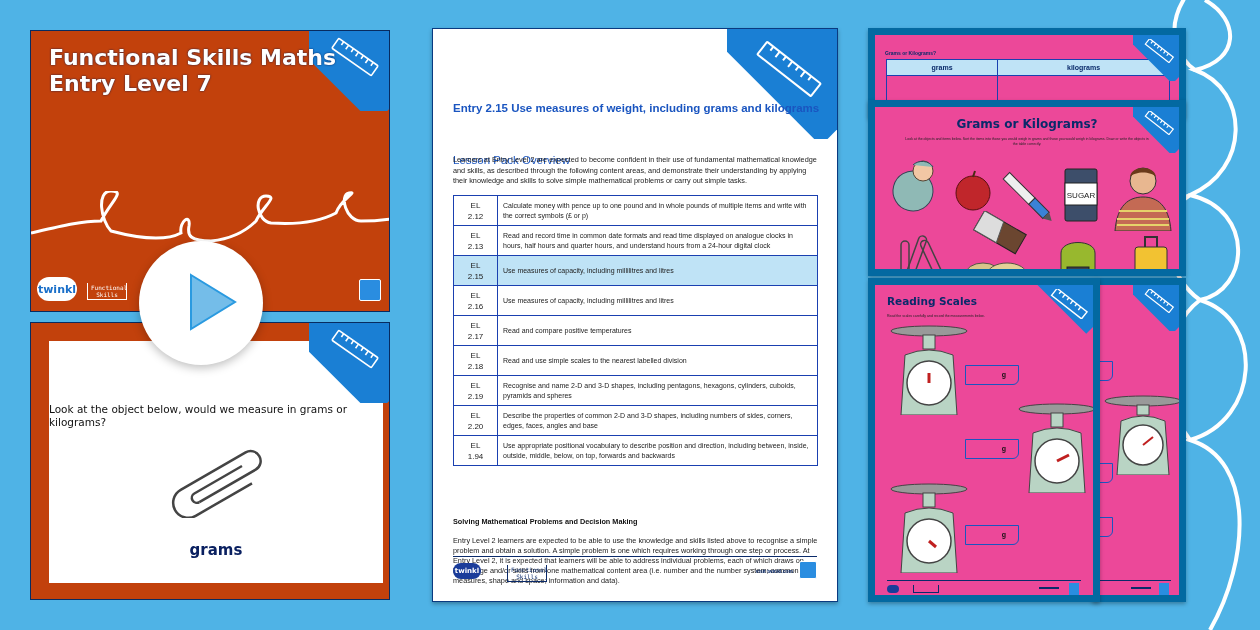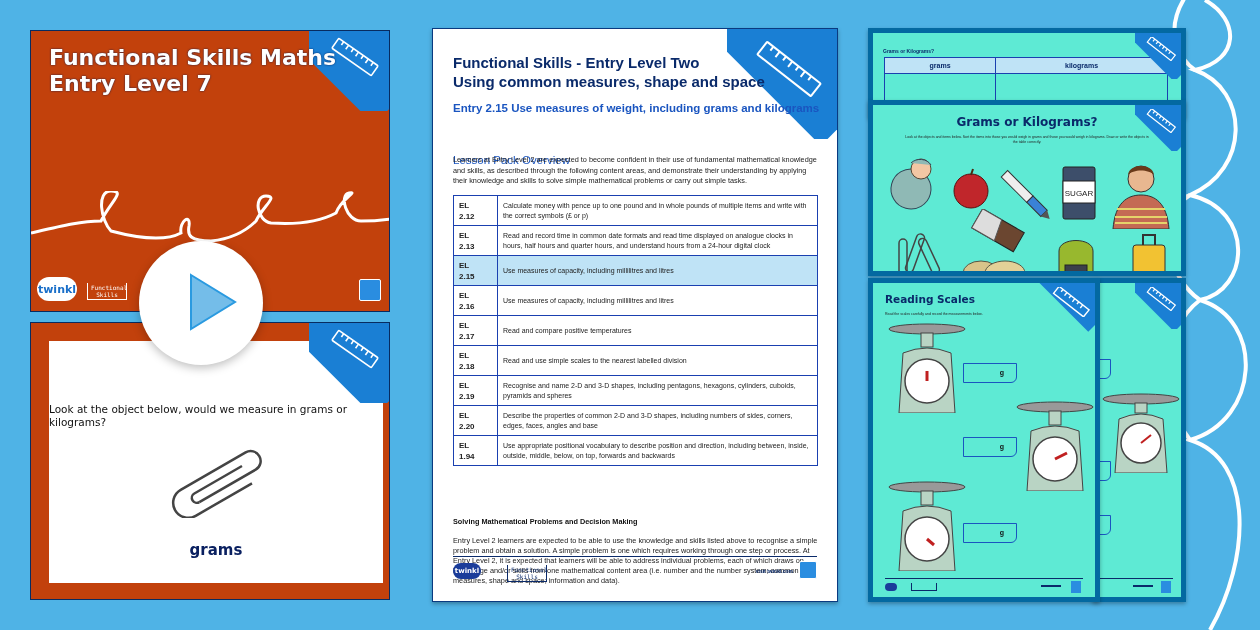--- a/index.html
+++ b/index.html
@@ -88,34 +88,34 @@
   .doc .entry { position: absolute; left: 20px; top: 73px; font-size: 11.5px; color: #1a55c0; font-weight: bold; }
   .doc .overview { position: absolute; left: 20px; top: 101px; font-size: 11.5px; color: #1a55c0; font-weight: normal; margin-top: 24px; }
   .doc .intro {
     position: absolute; left: 20px; top: 126px; width: 368px; font-size: 7.3px; line-height: 10.5px; color: #222;
   }
   .doc table {
     position: absolute; left: 20px; top: 166px; width: 365px; border-collapse: collapse;
     font-size: 7px; color: #222;
   }
   .doc td { border: 1px solid #1a40b0; padding: 2px 5px; height: 30px; vertical-align: middle; line-height: 10px; }
-  .doc td.code { width: 44px; text-align: left; font-weight: bold; font-size: 8px; line-height: 11px; }
+  .doc td.code { width: 44px; text-align: center; font-weight: normal; font-size: 8px; line-height: 11px; }
   .doc tr.hl td { background: #bfe3f6; }
   .doc .sol-h { position: absolute; left: 20px; top: 450px; font-size: 7.3px; font-weight: bold; color: #111; margin-top: 38px; }
   .doc .sol-p {
     position: absolute; left: 20px; top: 463px; width: 368px; font-size: 7.3px; line-height: 10px; color: #222; margin-top: 44px;
   }
   .doc .foot-line { position: absolute; left: 20px; right: 20px; top: 527px; border-top: 1.5px solid #0a2a6a; }
   .doc .logo-twinkl { left: 20px; top: 534px; width: 28px; height: 16px; background: #1a3c9a; color: #fff; font-size: 7px; }
   .doc .logo-fs { left: 74px; top: 536px; width: 40px; color: #0a2a6a; border-color: #0a2a6a; font-size: 6px; }
   .doc .visit { position: absolute; right: 44px; top: 539px; font-size: 5px; color: #0a2a6a; font-weight: bold; }
   .doc .badge { right: 20px; top: 532px; width: 18px; height: 18px; }
 
   
-  .ws { position: absolute; background: #5eead4; border: 5px solid #0369a1; box-shadow: 0 2px 4px rgba(0,0,0,0.3); overflow: hidden; }
+  .ws { position: absolute; background: #ec4899; border: 7px solid #0369a1; box-shadow: 0 2px 4px rgba(0,0,0,0.3); overflow: hidden; }
   .ws .corner { width: 46px; height: 46px; }
   .ws .corner::before { top: -23px; right: -23px; width: 92px; height: 46px; }
   .ws .corner svg { top: 4px; right: 2px; }
   .ws1 { left: 868px; top: 28px; width: 318px; height: 90px; }
   .ws1 .label { position: absolute; left: 10px; top: 15px; font-size: 5px; font-weight: bold; color: #0a2a6a; }
   .ws1 table { position: absolute; left: 11px; top: 24px; width: 284px; border-collapse: collapse; font-size: 7px; }
   .ws1 th { background: #bfe3f6; border: 1px solid #1a40b0; height: 16px; color: #0a2a6a; }
   .ws1 td { border: 1px solid #1a40b0; height: 40px; }
 
   .ws2 { left: 868px; top: 100px; width: 318px; height: 176px; }
@@ -201,24 +201,20 @@
 
 <div class="doc">
   <div class="corner">
     <svg width="80" height="60" viewBox="0 0 80 60">
       <g transform="rotate(38 40 30)" fill="none" stroke="#fff" stroke-width="2">
         <rect x="6" y="22" width="68" height="16" rx="1"></rect>
         <path d="M14 22v5M22 22v7M30 22v5M38 22v7M46 22v5M54 22v7M62 22v5"></path>
       </g>
     </svg>
   </div>
-  <h2>
-    <span>Functional Skills - Entry Level Two</span>
-    <span>Using common measures, shape and space</span>
-  </h2>
   <div class="entry">Entry 2.15 Use measures of weight, including grams and kilograms</div>
   <div class="overview">Lesson Pack Overview</div>
   <div class="intro">Learners at Entry Level 2 are expected to become confident in their use of fundamental mathematical knowledge and skills, as described through the following content areas, and demonstrate their understanding by applying their knowledge and skills to solve simple mathematical problems or carry out simple tasks.</div>
   <table>
     <tbody id="doc-table-body">
         <tr>
           <td class="code">
             <div>EL</div>
             <div>2.12</div>
           </td>

